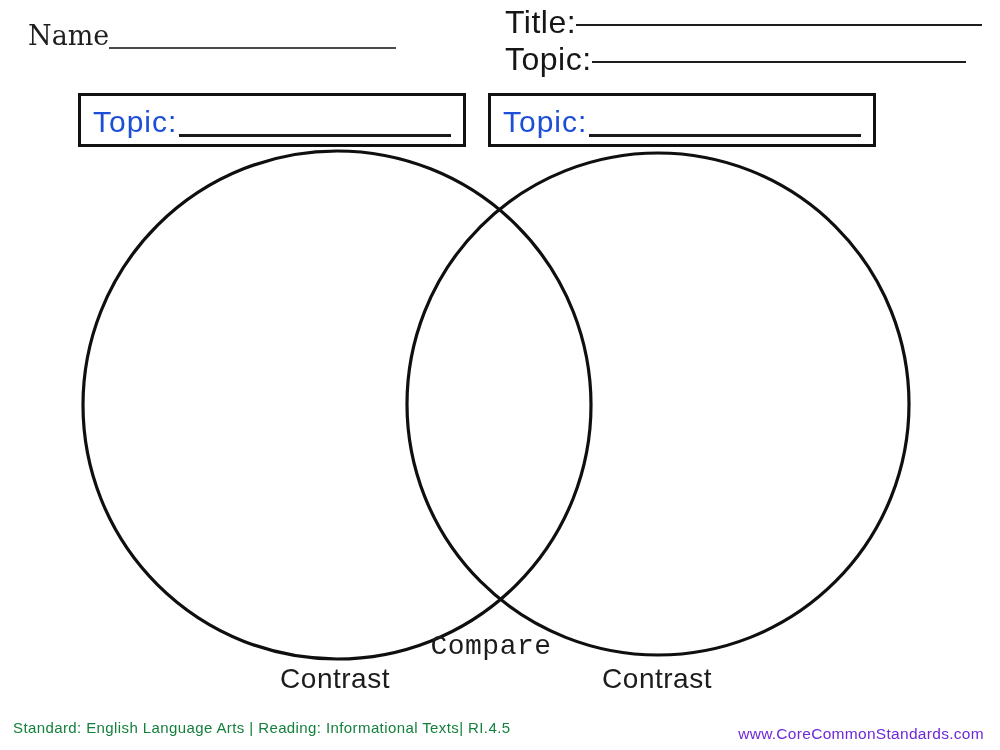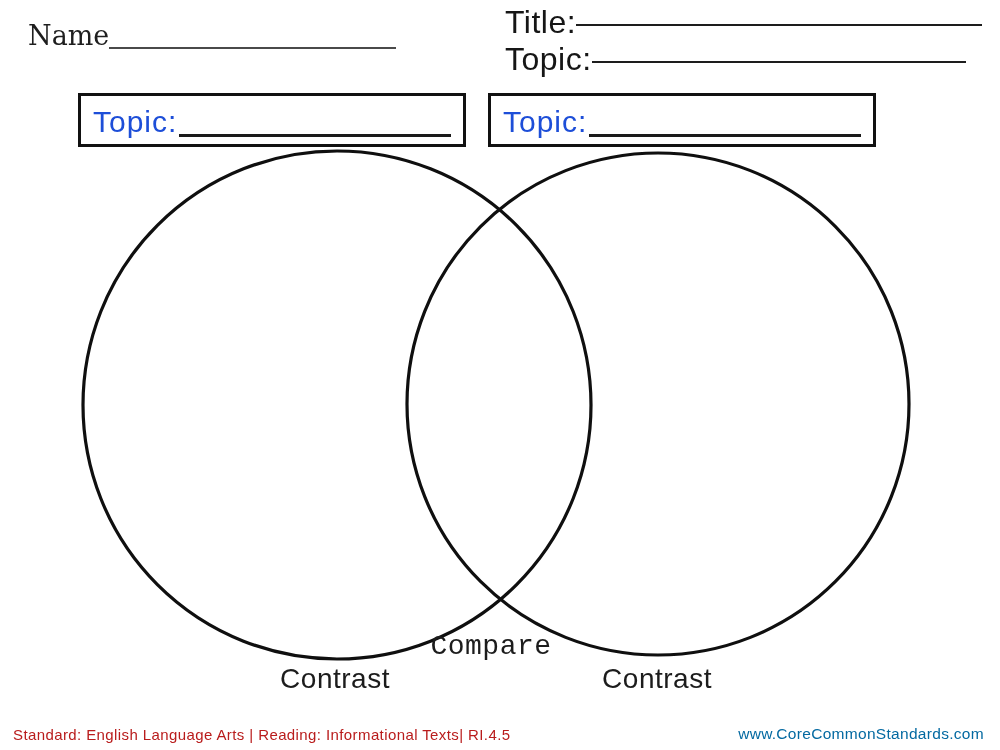--- a/index.html
+++ b/index.html
@@ -97,32 +97,32 @@
     color: #1c1c1c;
   }
   .label-compare        { left: 491px; top: 631px; font-family: Liberation Mono, monospace; }
   .label-contrast-left  { left: 335px; top: 663px; }
   .label-contrast-right { left: 657px; top: 663px; }
 
   
   .footer-left {
     position: absolute;
     left: 13px;
-    bottom: 7px;
+    bottom: 14px;
     font-size: 15px;
     letter-spacing: 0.4px;
-    color: #b91c1c;
+    color: #15803d;
   }
   .footer-right {
     position: absolute;
     right: 16px;
     bottom: 7px;
     font-size: 15.5px;
     letter-spacing: 0.3px;
-    color: #0369a1;
+    color: #6d28d9;
   }
 </style>
 </head>
 <body>
 
 <div class="page">
 
   <div class="name-row">
     <span>Name</span>
       <span class="blank"></span>

